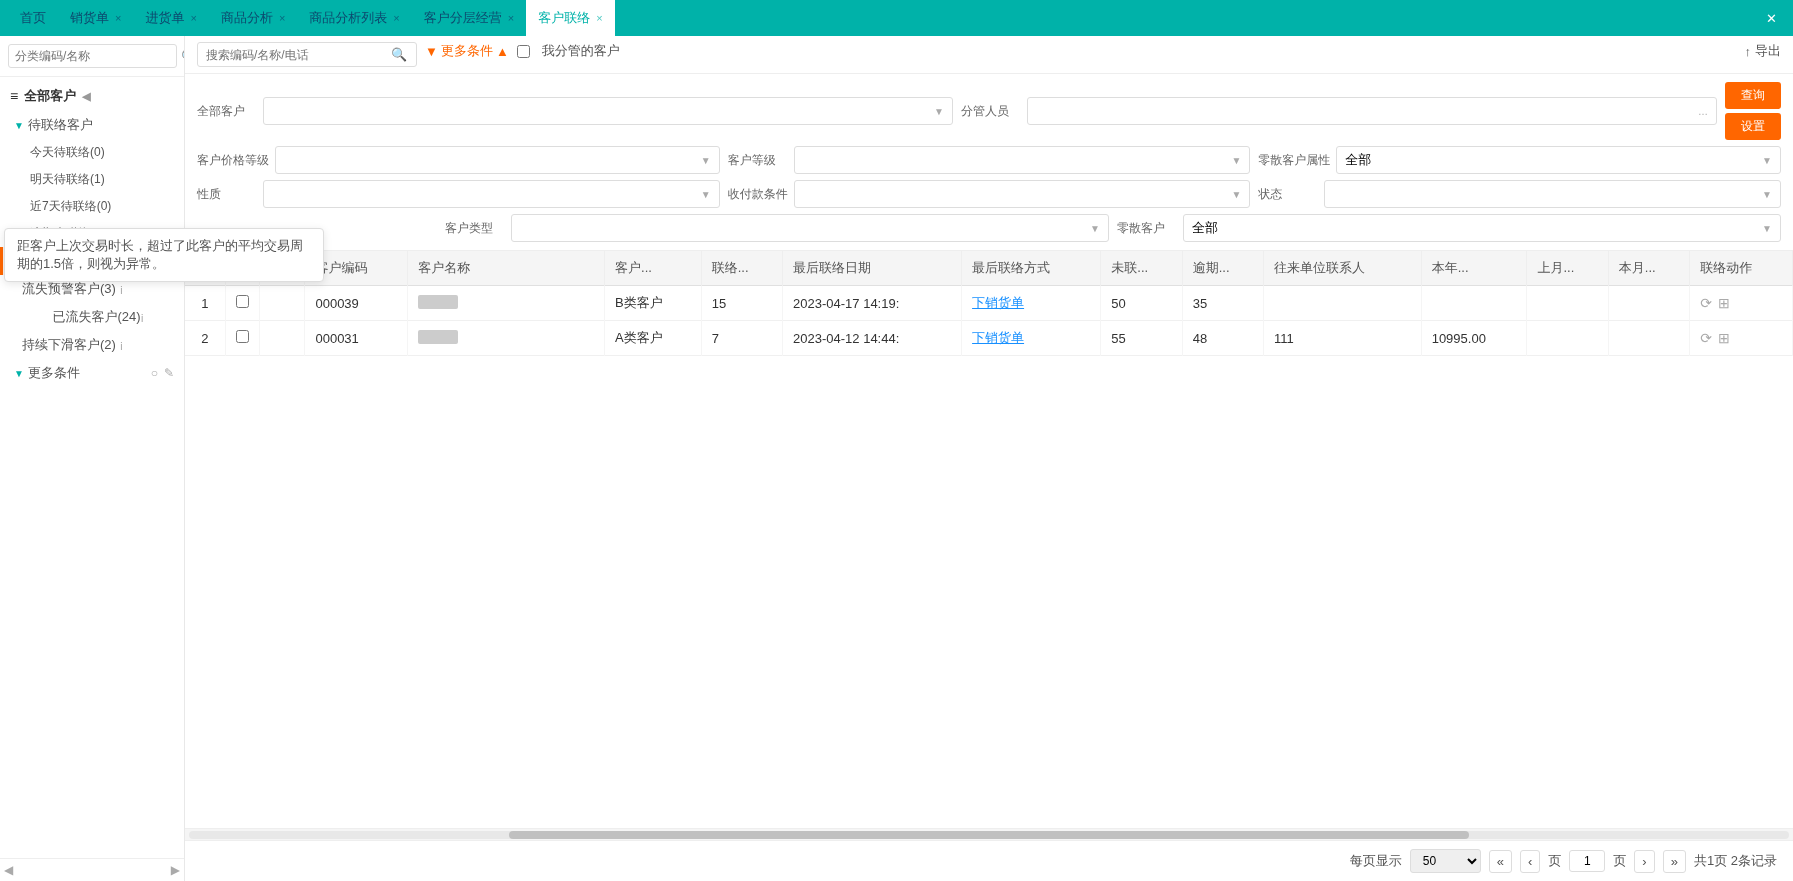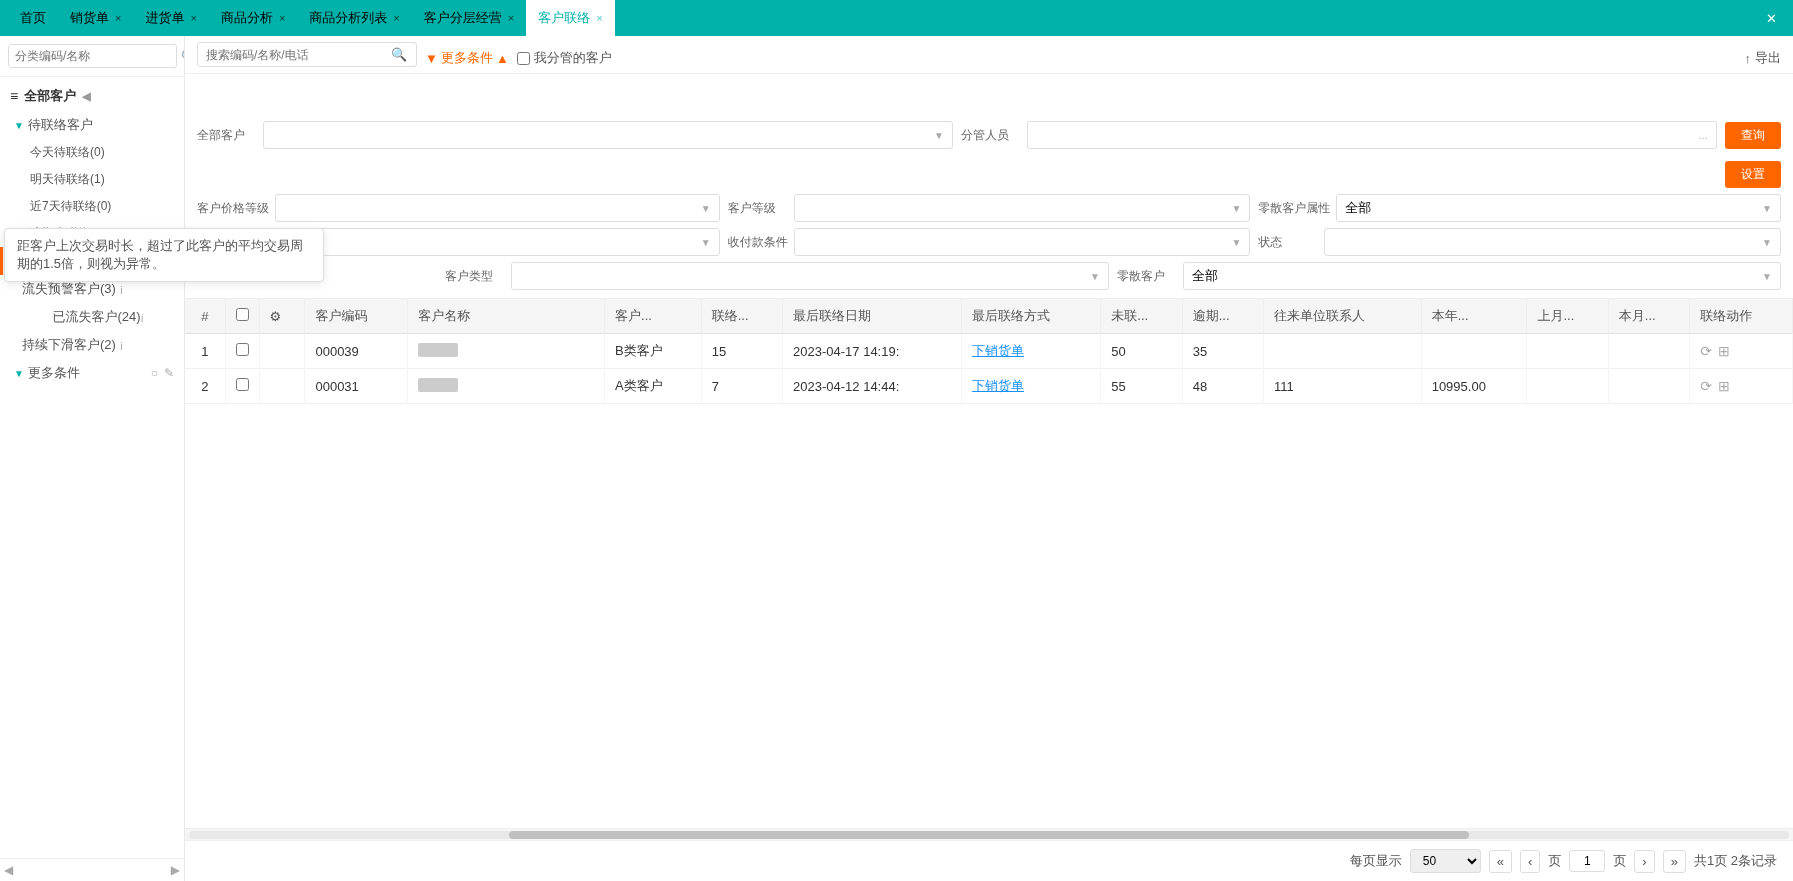--- a/index.html
+++ b/index.html
@@ -13,21 +13,21 @@
       align-items: center;
       padding: 0 8px;
       color: #fff;
     }
     .top-nav .nav-item {
       padding: 0 12px;
       height: 36px;
       display: flex;
       align-items: center;
       cursor: pointer;
-      color: #000000;
+      color: #0c4a6e;
       font-size: 13px;
       white-space: nowrap;
     }
     .top-nav .nav-item.active {
       background: #fff;
       color: #00b2a9;
     }
     .top-nav .nav-item .close-x {
       margin-left: 6px;
       font-size: 11px;
@@ -117,21 +117,21 @@
       flex-direction: column;
       overflow: hidden;
     }
 
     
     .filter-bar {
       background: #fff;
       border-bottom: 1px solid #eee;
       padding: 6px 12px;
       display: flex;
-      align-items: flex-end;
+      align-items: flex-start;
       gap: 8px;
       flex-wrap: wrap;
     }
     .filter-search {
       display: flex;
       align-items: center;
       border: 1px solid #ddd;
       border-radius: 3px;
       padding: 4px 8px;
       width: 220px;
@@ -149,21 +149,21 @@
       cursor: pointer;
       display: flex;
       align-items: center;
       gap: 3px;
       font-size: 12px;
       white-space: nowrap;
     }
     .my-customers {
       display: flex;
       align-items: center;
-      gap: 4px;
+      gap: 12px;
       font-size: 12px;
       color: #555;
       cursor: pointer;
     }
     .my-customers input[type=checkbox] { cursor: pointer; }
     .filter-spacer { flex: 1; }
     .export-btn {
       display: flex;
       align-items: center;
       gap: 4px;
@@ -218,22 +218,21 @@
       display: flex;
       align-items: center;
       justify-content: space-between;
       cursor: pointer;
       min-height: 28px;
     }
     .filter-select .arrow { color: #aaa; font-size: 10px; }
     .filter-actions {
       display: flex;
       flex-direction: column;
-      gap: 12px;
-      margin-top: 40px;
+      gap: 4px;
     }
     .btn-query {
       background: #ff6600;
       color: #fff;
       border: none;
       border-radius: 3px;
       padding: 5px 16px;
       cursor: pointer;
       font-size: 12px;
     }

